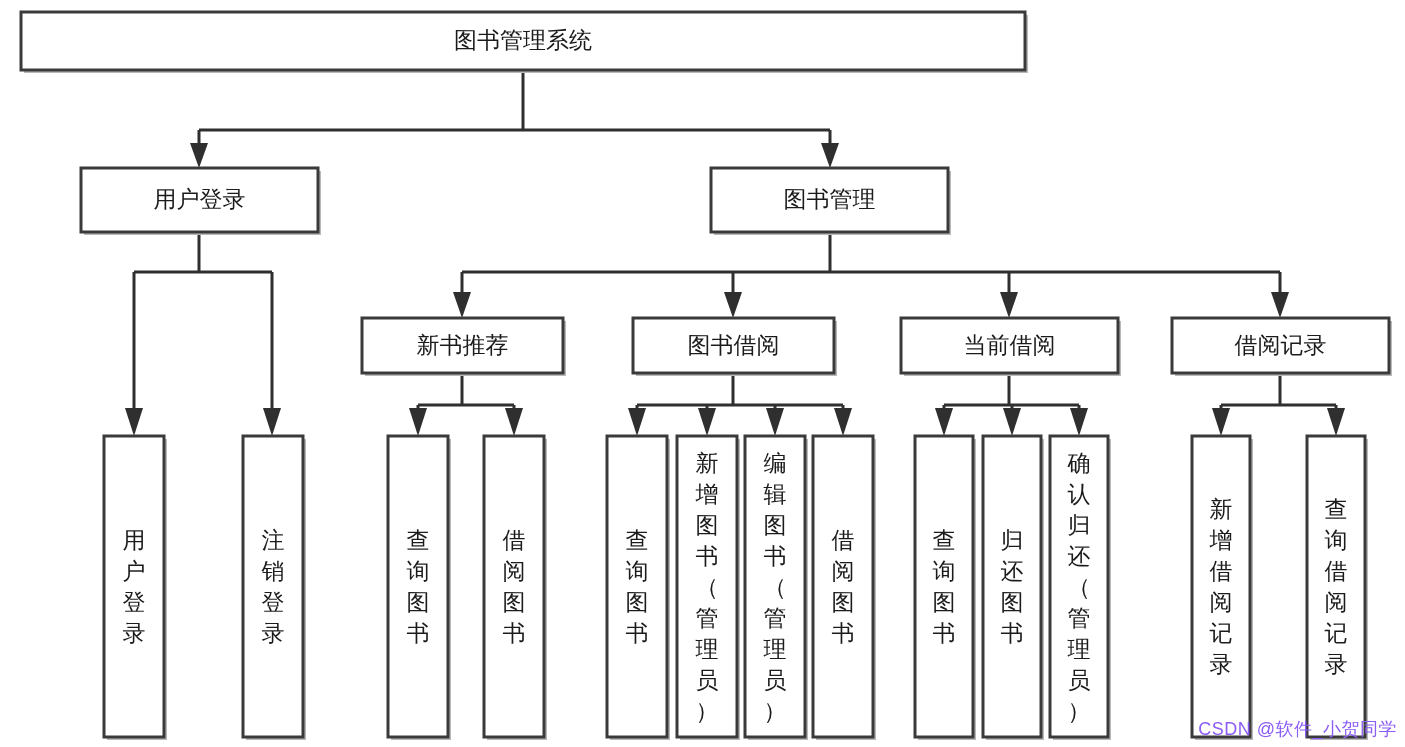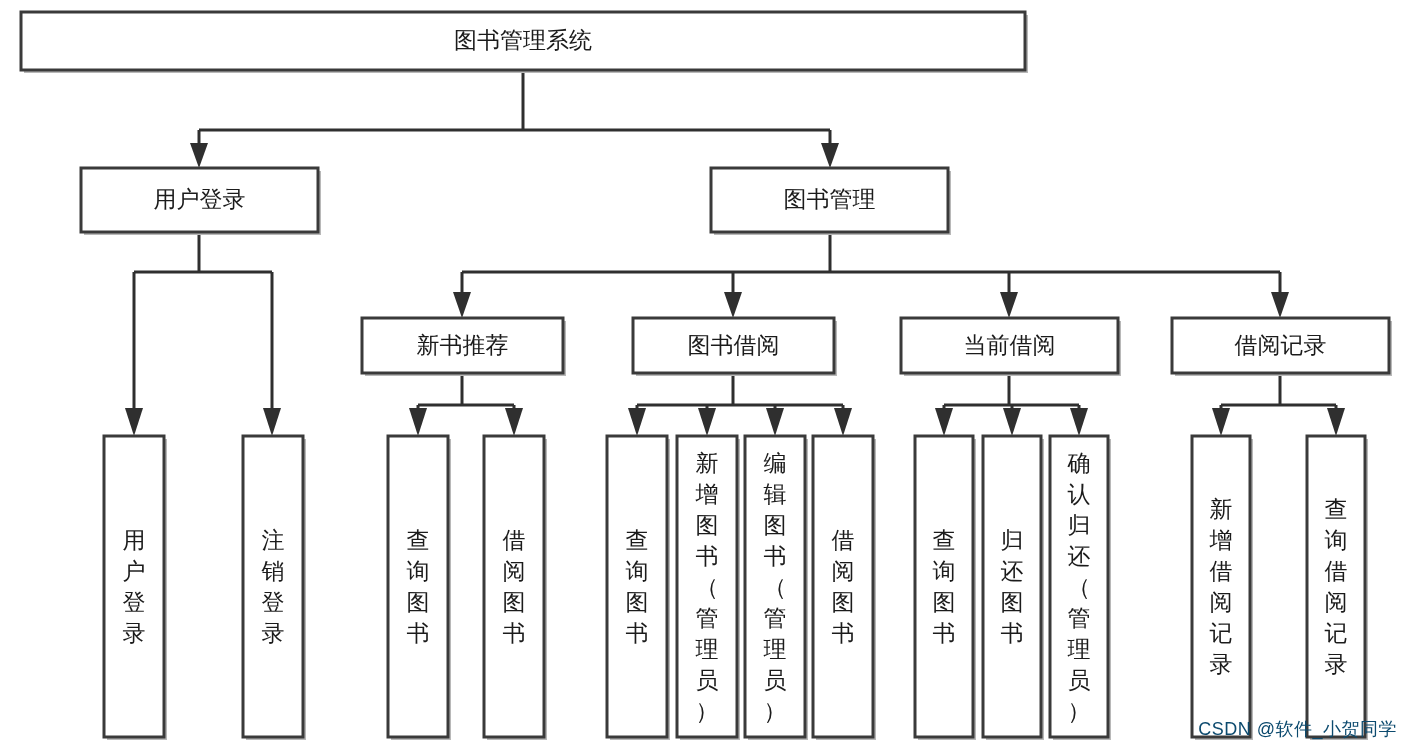--- a/index.html
+++ b/index.html
@@ -57,21 +57,21 @@
     font-size: 23px;
     fill: #1b1b1b;
     text-anchor: middle;
   }
   .watermark {
     position: absolute;
     right: 8px;
     bottom: 6px;
     font-family: "Liberation Sans", "DejaVu Sans", sans-serif;
     font-size: 18px;
-    color: #0c4a6e;
+    color: #8b5cf6;
     letter-spacing: 0.5px;
     white-space: nowrap;
     pointer-events: none;
   }
 </style>
 </head>
 <body>
 
 <div id="diagram-root">
 

